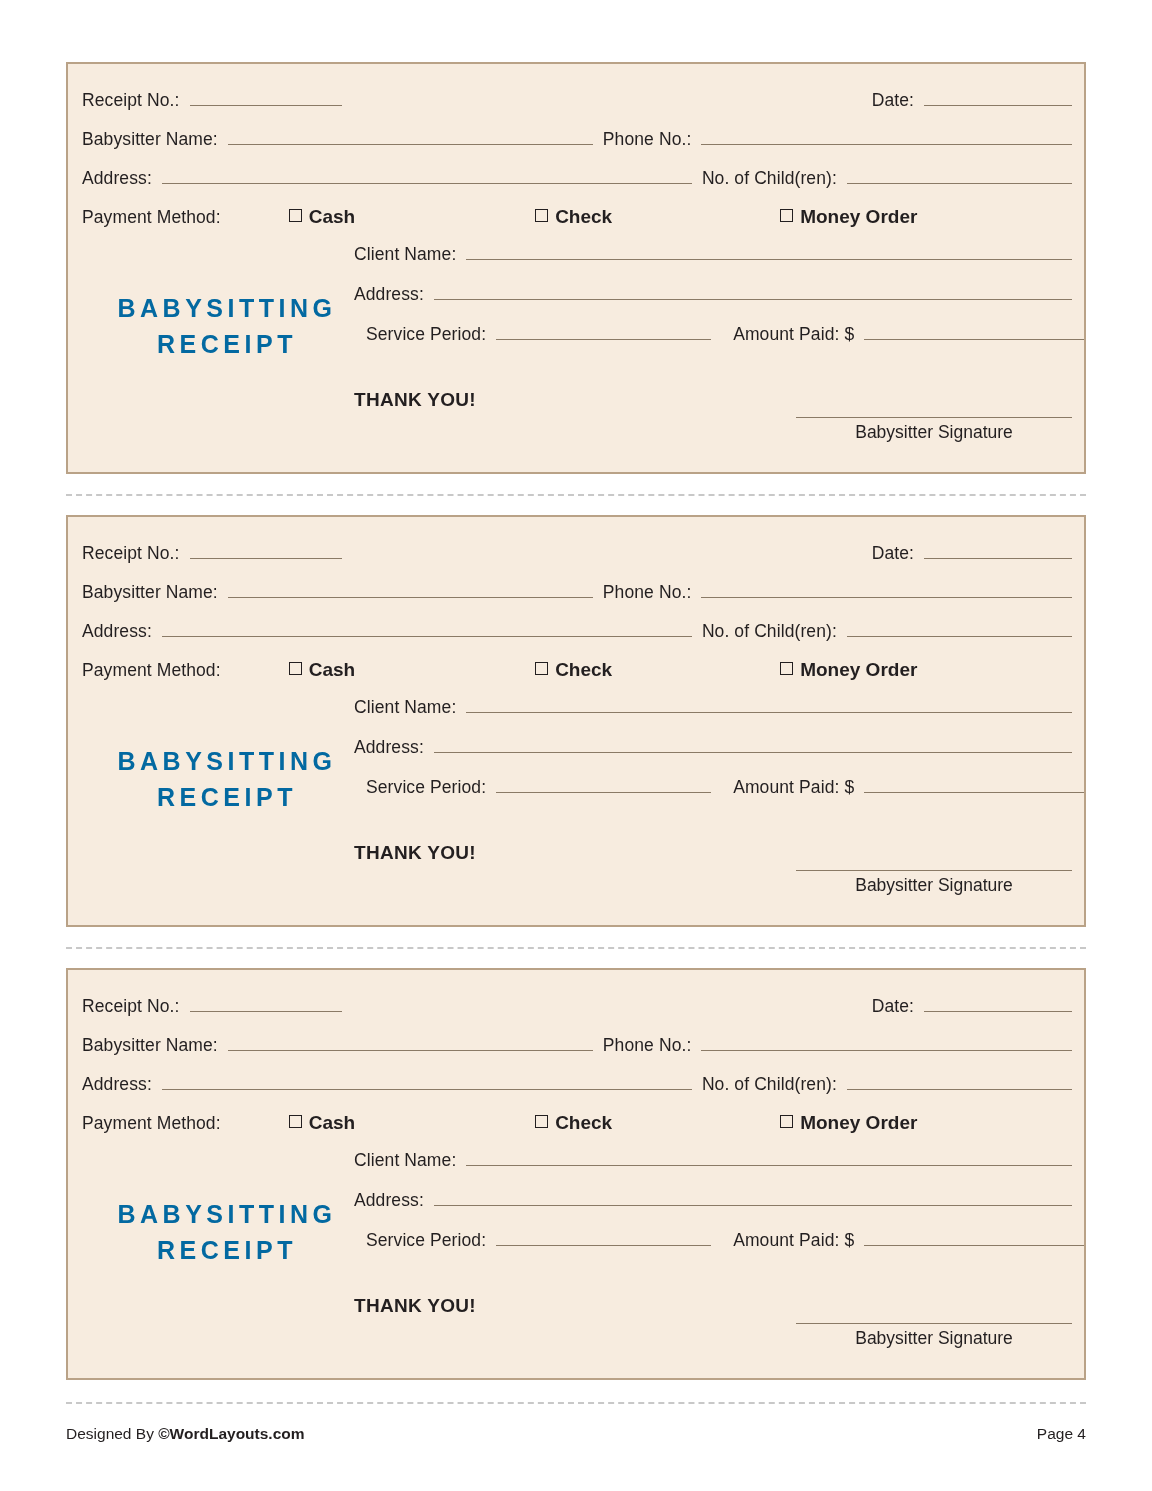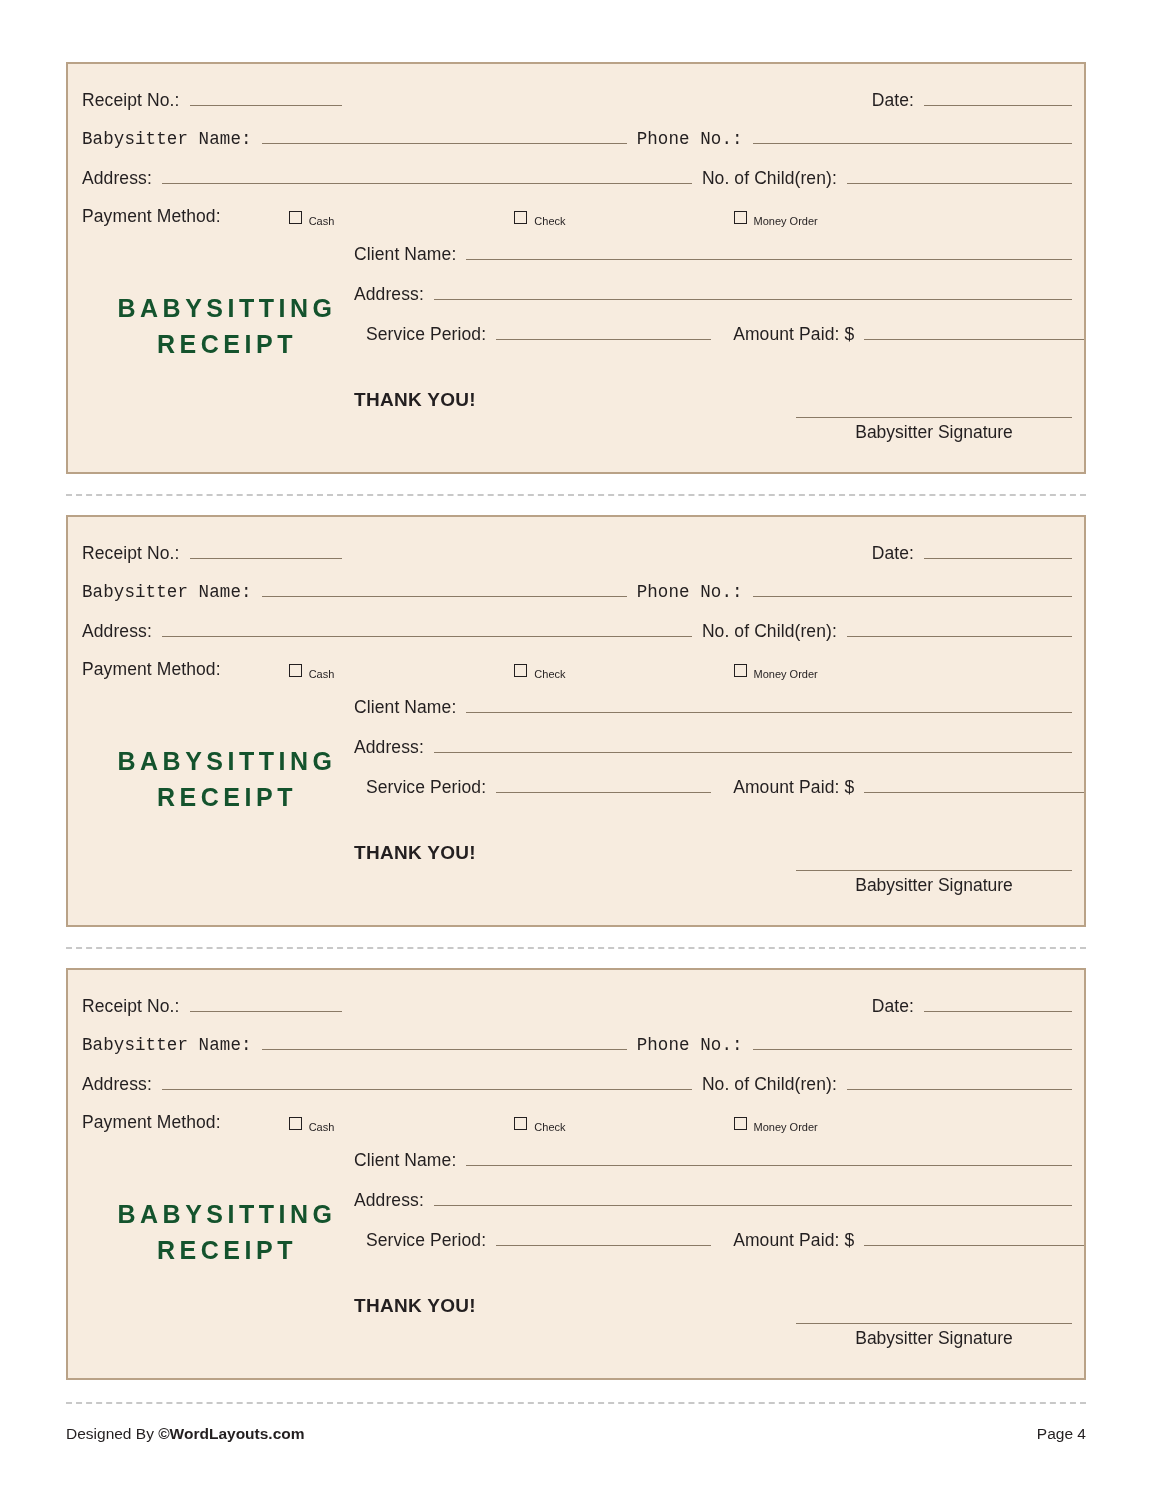--- a/index.html
+++ b/index.html
@@ -57,44 +57,44 @@
   }
   .row {
     display: flex;
     align-items: flex-end;
     position: absolute;
   }
   .gap { width: 10px; flex: none; }
 
   
   .r1 { left: 14px;  top: 26px;  width: 990px; }
-  .r2 { left: 14px;  top: 65px;  width: 990px; font-family: Liberation Mono, monospace; }
+  .r2 { left: 14px;  top: 65px;  width: 990px; }
   .r3 { left: 14px;  top: 104px; width: 990px; }
   .r4 { left: 14px;  top: 142px; width: 990px; }
-  .opt { font-size: 11px; white-space: nowrap; }
+  .opt { font-size: 19px; white-space: nowrap; font-weight: bold; }
   .box {
     display: inline-block;
     width: 11px; height: 11px;
     border: 1.3px solid #231f20;
     margin-right: 7px;
     vertical-align: 1px;
   }
 
   
   .title-block {
     position: absolute;
     left: 14px;
     top: 226px;
     width: 290px;
     text-align: center;
     font-weight: bold;
     font-size: 25px;
     letter-spacing: 4.5px;
     line-height: 1.45;
-    color: #14532d;
+    color: #0369a1;
   }
 
   
   .d1 { left: 286px; top: 180px; width: 718px; }
   .d2 { left: 286px; top: 220px; width: 718px; }
   .d3 { left: 286px; top: 260px; width: 718px; margin-left: 12px; }
 
   .thank {
     position: absolute;
     left: 286px;

